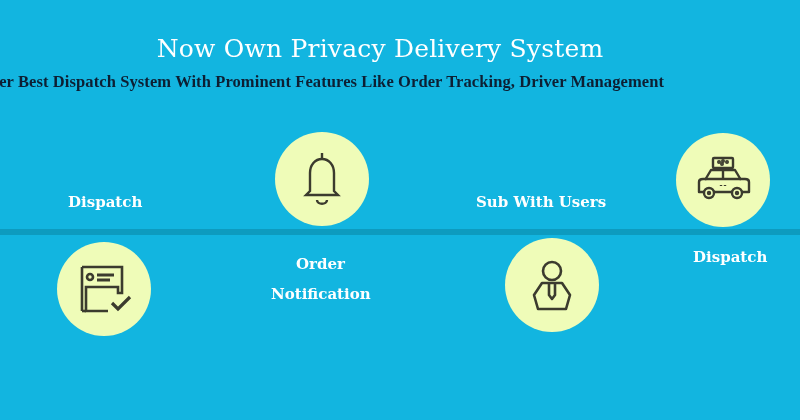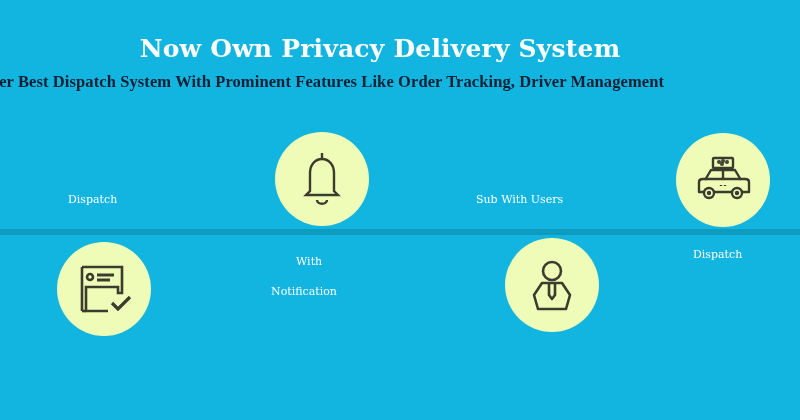--- a/index.html
+++ b/index.html
@@ -3,40 +3,40 @@
   <meta charset="utf-8">
   <style>
     html, body { margin: 0; padding: 0; }
     body {
       width: 800px; height: 420px; overflow: hidden;
       background: #12b5e0; position: relative;
       font-family: "DejaVu Serif", serif;
     }
     .title {
       position: absolute; left: 0; top: 34px; width: 760px;
-      text-align: center; color: #ffffff; font-weight: bold;
+      text-align: center; color: #ffffff; font-weight: normal;
       font-size: 25px; letter-spacing: 0.2px;
     }
     .subtitle {
       position: absolute; left: -12px; top: 72px; width: 830px;
       white-space: nowrap; color: #0d1f33; font-weight: bold;
       font-size: 16.5px; font-family: "Liberation Serif", serif;
       letter-spacing: 0.1px;
     }
     .divider {
       position: absolute; left: 0; top: 229px; width: 800px; height: 6px;
       background: #0d9bbf;
     }
     .circle {
       position: absolute; width: 94px; height: 94px; border-radius: 50%;
       background: #effcb8; display: flex; align-items: center; justify-content: center;
     }
     .circle svg { width: 64px; height: 64px; }
     .label {
-      position: absolute; color: #ffffff; font-weight: normal; font-size: 11px;
+      position: absolute; color: #ffffff; font-weight: bold; font-size: 15px;
       text-align: center; white-space: nowrap;
     }
   </style>
 </head>
 <body>
 
 <div class="title">Now Own Privacy Delivery System</div>
 <div class="subtitle">ffer Best Dispatch System With Prominent Features Like Order Tracking, Driver Management</div>
 
 <div class="divider"></div>
@@ -54,21 +54,21 @@
   </svg>
 </div>
 
 <div class="circle" style="left:275px; top:132px;">
   <svg viewBox="0 0 64 64" fill="none" stroke="#3b3b2e" stroke-width="2.4">
     <line x1="32" y1="6" x2="32" y2="12"></line>
     <path d="M20 44 V26 C20 18 25 12 32 12 C39 12 44 18 44 26 V44 L48 48 H16 L20 44 Z"></path>
     <path d="M27 53 C27 58 37 58 37 53"></path>
   </svg>
 </div>
-<div class="label" style="left:296px; top:255px;">With</div>
+<div class="label" style="left:296px; top:255px;">Order</div>
 <div class="label" style="left:271px; top:285px;">Notification</div>
 
 <div class="label" style="left:476px; top:193px;">Sub With Users</div>
 <div class="circle" style="left:505px; top:238px;">
   <svg viewBox="0 0 64 64" fill="none" stroke="#3b3b2e" stroke-width="2.6" stroke-linejoin="round">
     <circle cx="32" cy="18" r="9"></circle>
     <path d="M22 30 H42 L50 42 L46 56 H18 L14 42 Z"></path>
     <path d="M29 30 L29 42 L32 46 L35 42 L35 30"></path>
   </svg>
 </div>

